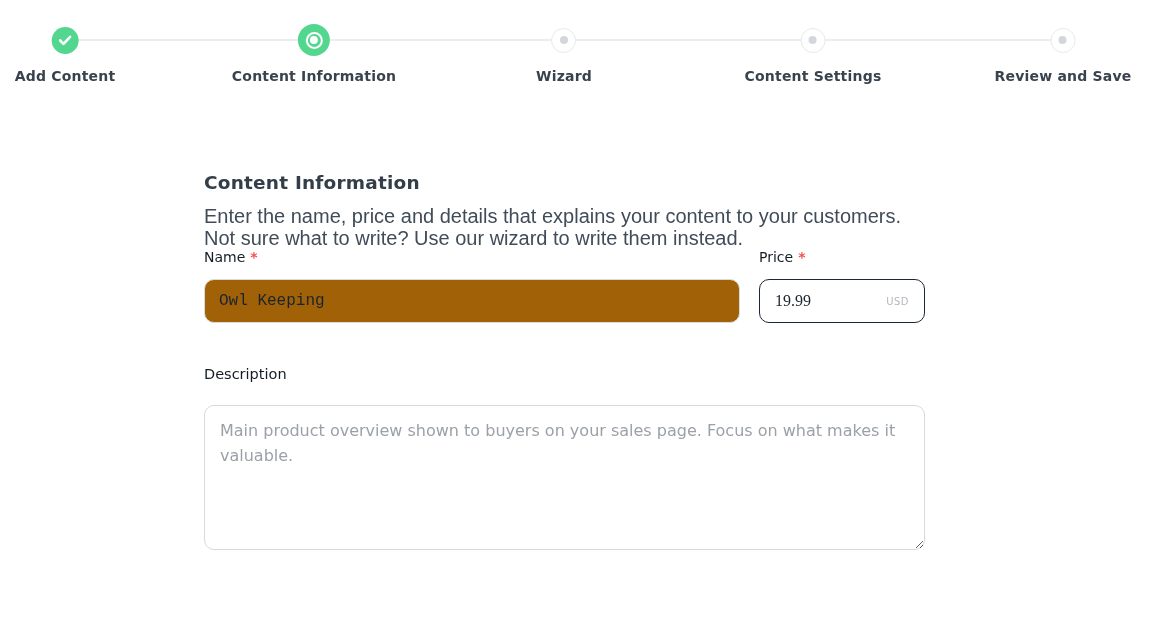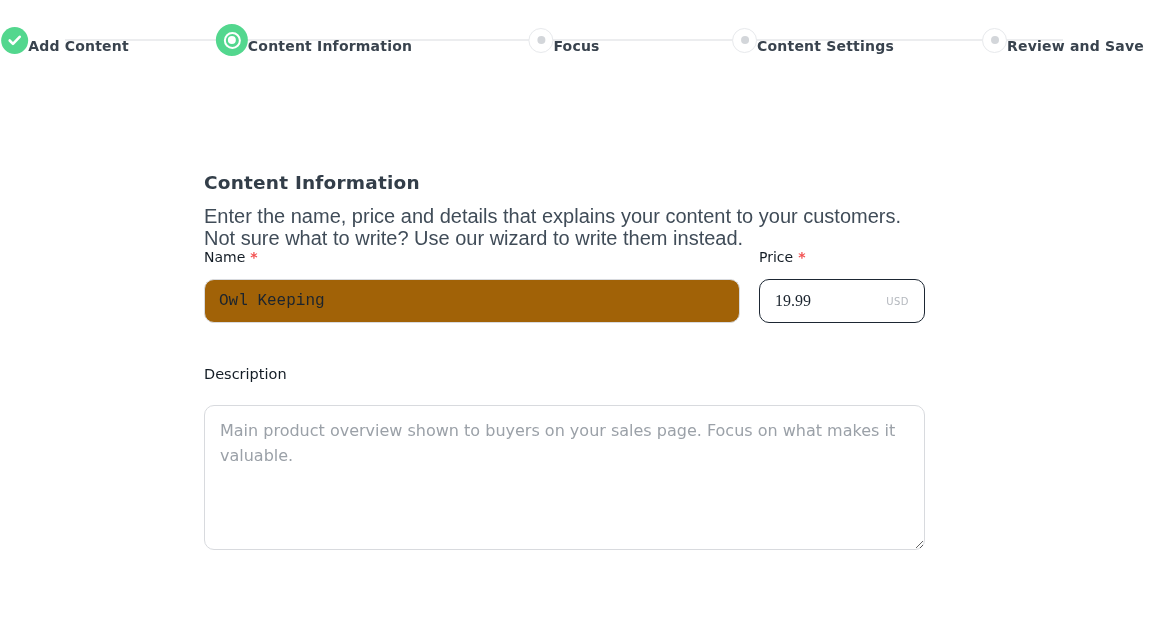--- a/index.html
+++ b/index.html
@@ -13,21 +13,21 @@
   }
 
   
   .stepper { position: relative; height: 110px; }
   .stepper-line {
     position: absolute; top: 39px; left: 65px; width: 998px; height: 2px;
     background: #ecedef;
   }
   .step {
     position: absolute; top: 24px; transform: translateX(-50%);
-    display: flex; flex-direction: row; align-items: center;
+    display: flex; flex-direction: column; align-items: center;
     width: max-content; cursor: pointer;
   }
   .circle-wrap { height: 32px; display: flex; align-items: center; justify-content: center; }
   .step-label {
     margin-top: 12px;
     font-family: "DejaVu Sans", sans-serif;
     font-size: 14px; font-weight: 700; letter-spacing: 0.2px;
     color: #39434e; white-space: nowrap;
   }
   .circle { border-radius: 50%; display: flex; align-items: center; justify-content: center; }
@@ -143,21 +143,21 @@
     </div>
     <div class="step-label">Content Information</div>
   </div>
 
   <div class="step" style="left:564px">
     <div class="circle-wrap">
       <div class="circle todo">
           <div class="todo-dot"></div>
         </div>
     </div>
-    <div class="step-label">Focus</div>
+    <div class="step-label">Wizard</div>
   </div>
 
   <div class="step" style="left:1063px">
     <div class="circle-wrap">
       <div class="circle todo">
           <div class="todo-dot"></div>
         </div>
     </div>
     <div class="step-label">Review and Save</div>
   </div>

